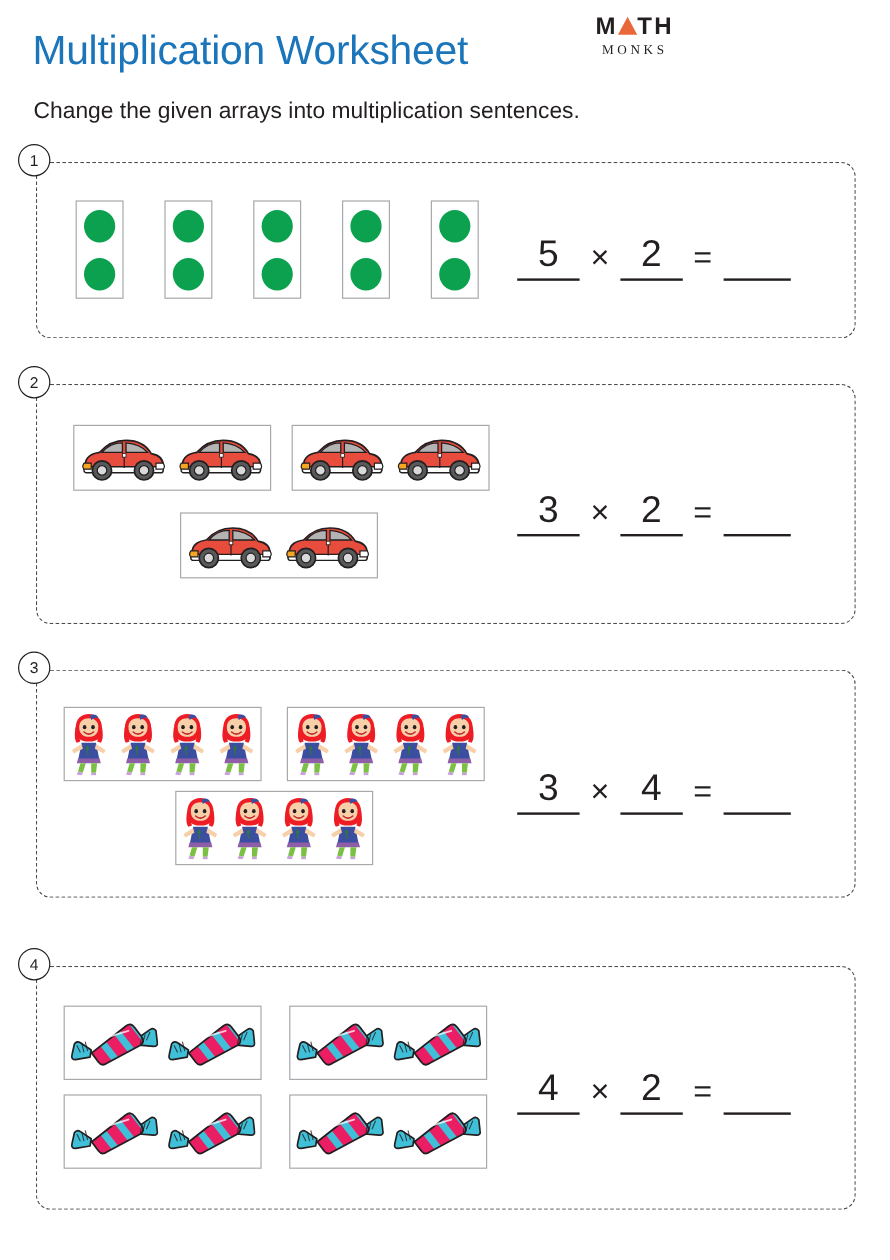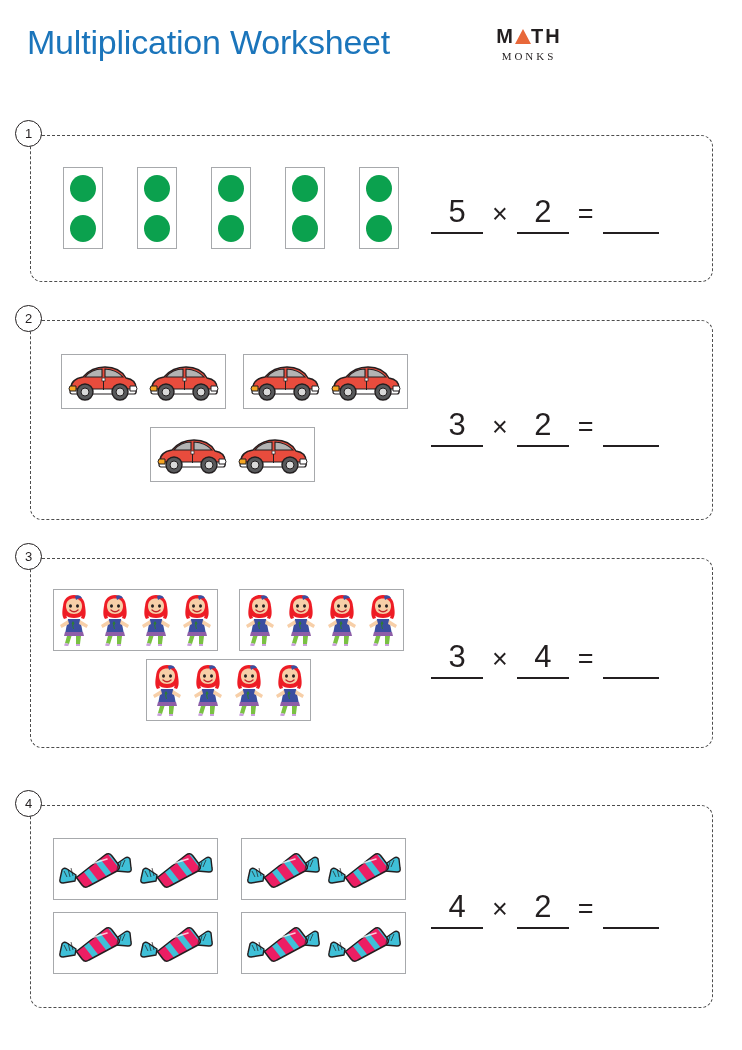--- a/index.html
+++ b/index.html
@@ -15,21 +15,21 @@
   .header { position: absolute; left: 0; top: 0; width: 594px; height: 118px; }
   .title {
     position: absolute; left: 27px; top: 23px;
     font-size: 34px; font-weight: 400; letter-spacing: -0.2px;
     color: #1b75bb; white-space: nowrap;
   }
   .subtitle {
     position: absolute; left: 28px; top: 82px;
     font-size: 19px; color: #231f20; white-space: nowrap;
   }
-  .logo { position: absolute; right: 26px; top: 26px; width: 78px; text-align: center; }
+  .logo { position: absolute; right: 26px; top: 12px; width: 78px; text-align: center; }
   .logo-math {
     position: relative; font-size: 20px; font-weight: 700; letter-spacing: 2px;
     color: #231f20; line-height: 1; height: 21px;
   }
   .logo-math .tri {
     display: inline-block; width: 0; height: 0; vertical-align: -1px;
     border-left: 8px solid transparent; border-right: 8px solid transparent;
     border-bottom: 15px solid #e8683a; margin: 0 0px;
   }
   .logo-monks {
@@ -87,20 +87,21 @@
   .candy { position: relative; width: 74px; height: 46px; }
   .candy svg { width: 74px; height: 46px; display: block; }
 </style>
 </head>
 <body>
 
 <div class="page">
 
   <div class="header">
     <div class="title">Multiplication Worksheet</div>
+    <div class="subtitle">Change the given arrays into multiplication sentences.</div>
     <div class="logo">
       <div class="logo-math"><span>M</span><span class="tri"></span><span>TH</span></div>
       <div class="logo-monks">MONKS</div>
     </div>
   </div>
 
   <div class="problem" id="p1" style="top:135px;height:147px;">
     <div class="num-badge">1</div>
     <div class="pbody">
       <div class="gbox dotbox" style="left:32px;top:31px;width:40px;height:82px;">

